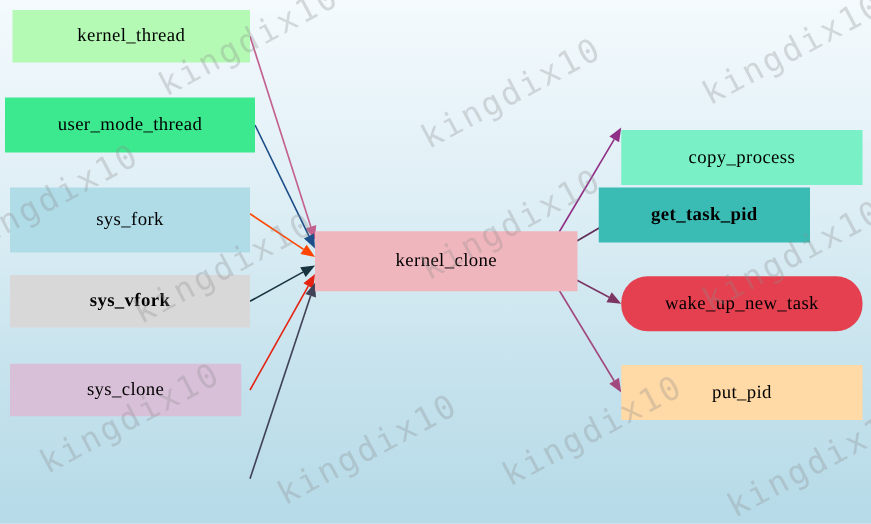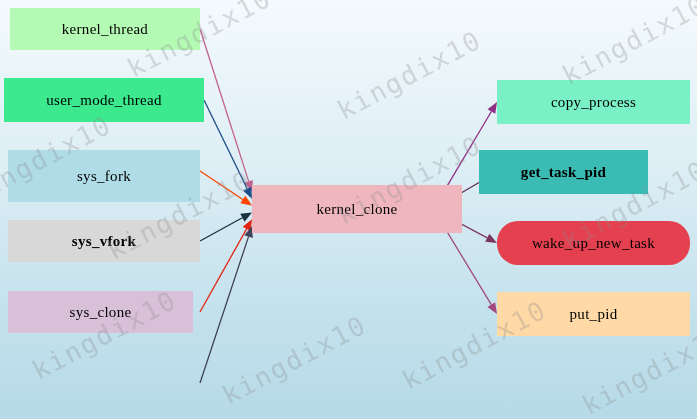--- a/index.html
+++ b/index.html
@@ -85,21 +85,21 @@
         <polygon points="497,314 487.4451038444406,306.93218849597156 495.1384605396545,302.26182847128325" fill="#a1497f"></polygon>
       </g>
     </svg>
 
   <div class="node n-kernel_thread" style="background: rgb(180, 250, 180);">kernel_thread</div>
   <div class="node n-user_mode_thread" style="background: rgb(60, 233, 142);">user_mode_thread</div>
   <div class="node n-sys_fork" style="background: rgb(176, 220, 232);">sys_fork</div>
   <div class="node n-sys_vfork" style="background: rgb(216, 216, 216);">sys_vfork</div>
   <div class="node n-sys_clone" style="background: rgb(217, 192, 217);">sys_clone</div>
   <div class="node n-kernel_clone" style="background: rgb(240, 182, 189);">kernel_clone</div>
-  <div class="node n-copy_process" style="background: rgb(121, 240, 198);">copy_process</div>
+  <div class="node n-copy_process" style="background: rgb(121, 240, 198); margin-top: 24px;">copy_process</div>
   <div class="node n-get_task_pid" style="background: rgb(58, 188, 180);">get_task_pid</div>
   <div class="node n-wake_up_new_task" style="background: rgb(229, 64, 79); border-radius: 21px;">wake_up_new_task</div>
   <div class="node n-put_pid" style="background: rgb(255, 217, 166);">put_pid</div>
 
   <div id="watermarks">
     <span class="wm" style="left:120px;top:18px">kingdix10</span>
     <span class="wm" style="left:330px;top:60px">kingdix10</span>
     <span class="wm" style="left:555px;top:25px">kingdix10</span>
     <span class="wm" style="left:-40px;top:145px">kingdix10</span>
     <span class="wm" style="left:100px;top:200px">kingdix10</span>

